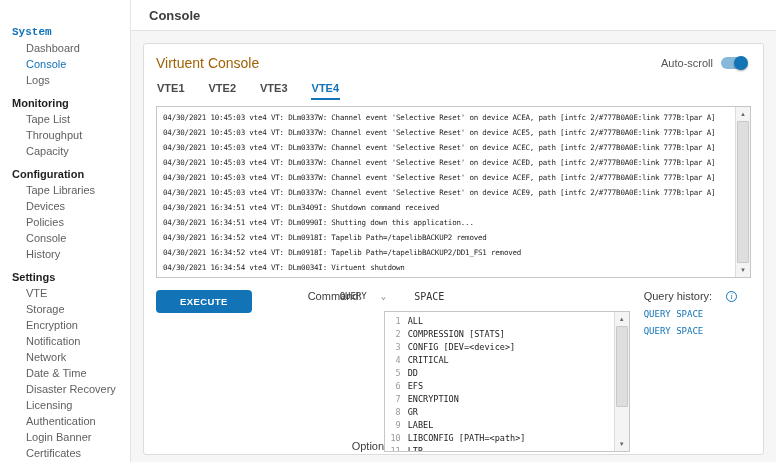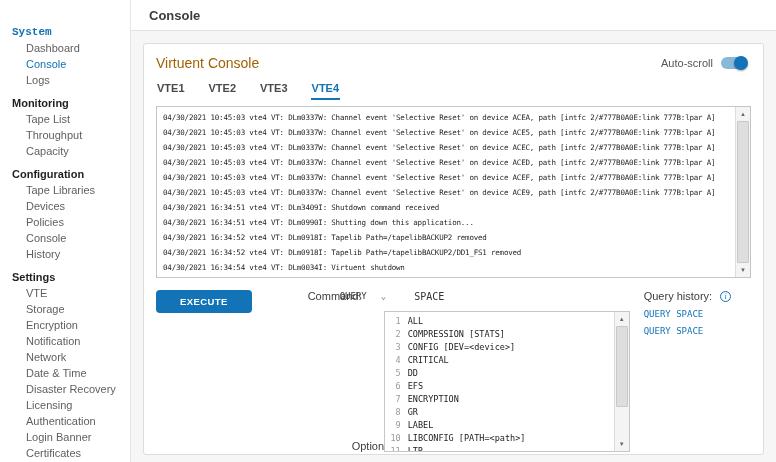--- a/index.html
+++ b/index.html
@@ -55,21 +55,21 @@
   .select { font-family:"DejaVu Sans Mono","Liberation Mono",monospace; font-size:9px; color:#333; display:inline-flex; align-items:center; gap:14px; cursor:pointer; }
   .chev { color:#777; font-size:9px; line-height:8px; }
   .cmdarg { font-family:"DejaVu Sans Mono","Liberation Mono",monospace; font-size:10px; color:#333; margin-left:28px; cursor:text; }
   .optrow { display:flex; margin-top:9px; align-items:flex-end;margin-left:44px; }
   .optbox { position:relative; width:246px; height:141px; border:1px solid #c6c6c6; background:#fff; overflow:hidden; padding:3px 18px 0 0; }
   .optline { display:flex; font-family:"DejaVu Sans Mono","Liberation Mono",monospace; font-size:8.5px; line-height:13px; cursor:pointer; }
   .optline .num { width:16px; text-align:right; color:#9a9a9a; margin-right:7px; flex:none; }
   .optline .txt { color:#222; white-space:pre; }
 
   .history { margin-left:14px; }
-  .hist-head { display:flex; align-items:center; gap:8px; font-size:11px; color:#3d3d3d; }
+  .hist-head { display:flex; align-items:center; gap:14px; font-size:11px; color:#3d3d3d; }
   .info-icon { width:11px; height:11px; border:1px solid #1273B7; color:#1273B7; border-radius:50%; font-size:8px; line-height:9px; text-align:center; display:inline-block; cursor:pointer; font-family:"Liberation Serif",serif; font-style:italic; }
   .hist-link { display:block; font-family:"DejaVu Sans Mono","Liberation Mono",monospace; font-size:9px; color:#1273B7; margin-top:7px; cursor:pointer; text-decoration:none; }
 </style>
 </head>
 <body>
 
 <div class="app">
 
   <aside class="sidebar" id="sidebar">
       <div class="sec-head active">System</div>

